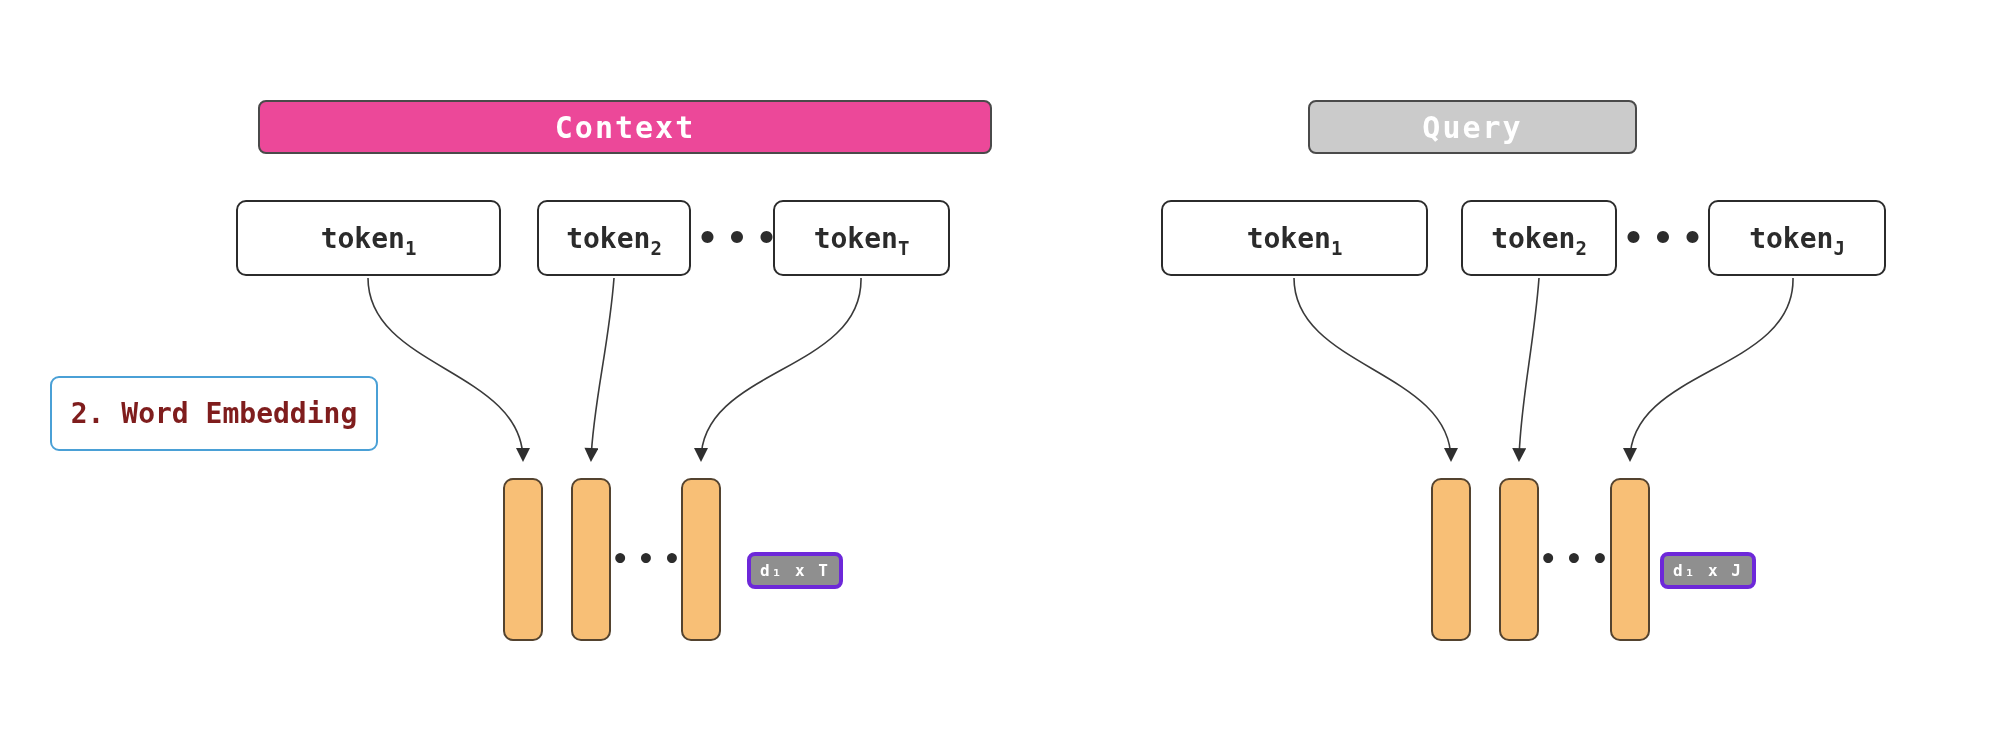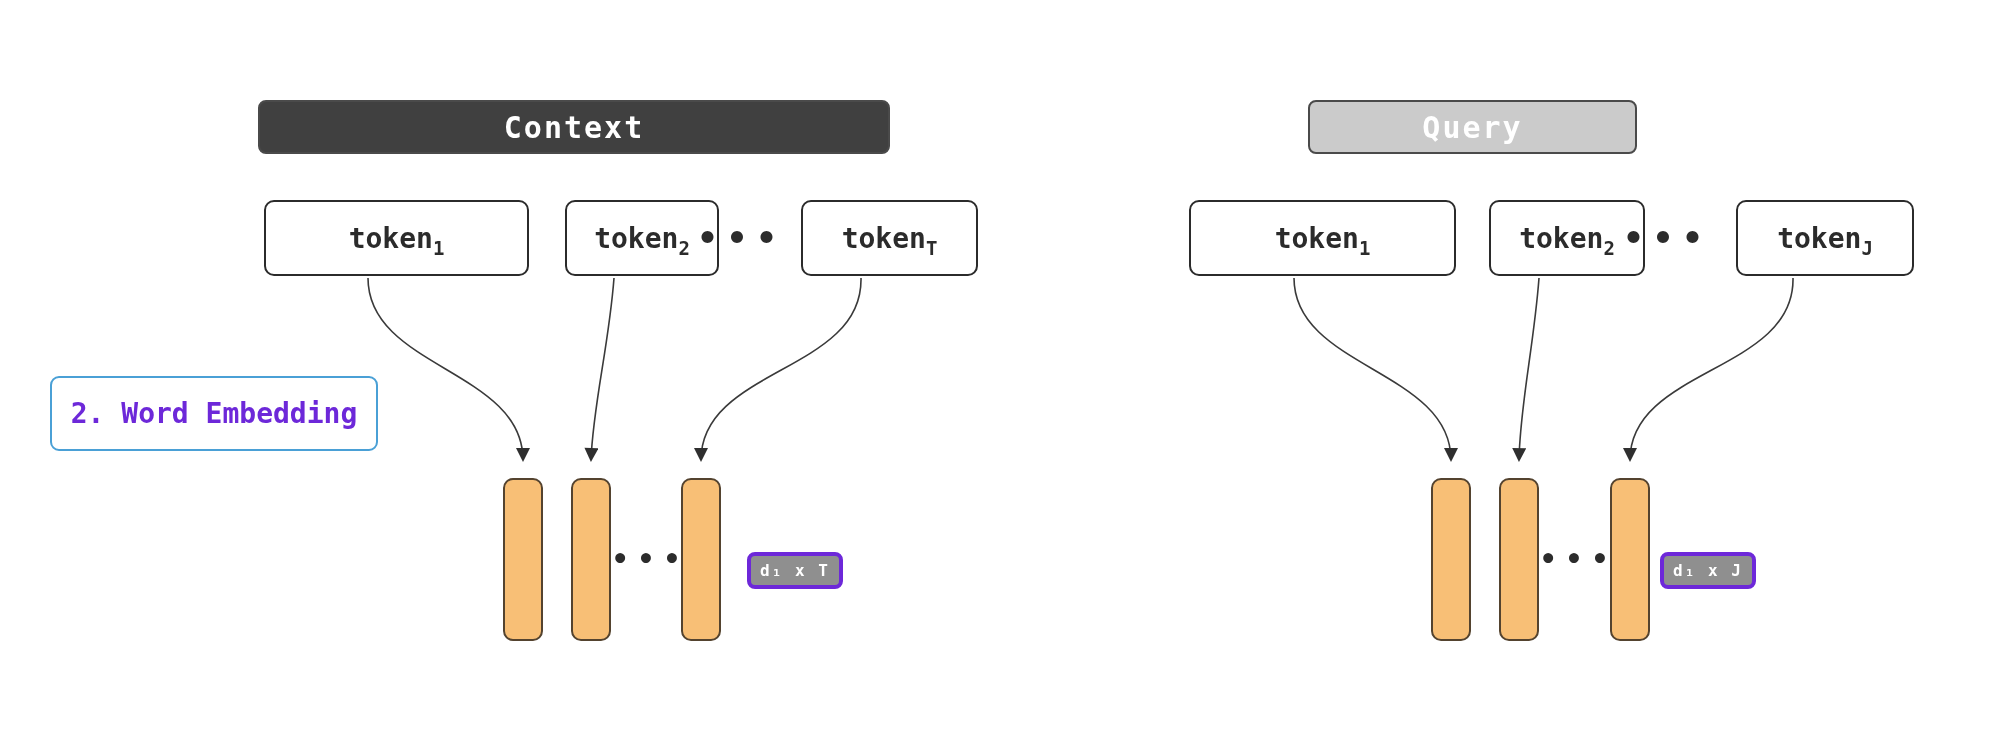--- a/index.html
+++ b/index.html
@@ -24,37 +24,36 @@
     border-radius: 8px;
     box-sizing: border-box;
     display: flex;
     align-items: center;
     justify-content: center;
     color: #ffffff;
     font-weight: bold;
     font-size: 30px;
     letter-spacing: 2px;
   }
-  .hdr-context { left: 258px; width: 632px; background: #404040; }
+  .hdr-context { left: 258px; width: 734px; background: #ec4899; }
   .hdr-query   { left: 1308px; width: 329px; background: #cbcbcb; }
   .tok {
     position: absolute;
     top: 200px;
     height: 76px;
     background: #ffffff;
     border: 2px solid #2b2b2b;
     border-radius: 10px;
     box-sizing: border-box;
     display: flex;
     align-items: center;
     justify-content: center;
     font-weight: bold;
     font-size: 28px;
     color: #2b2b2b;
-    margin-left: 28px;
   }
   .tok sub { font-size: 19px; line-height: 0; }
   .dots {
     position: absolute;
     display: flex;
     align-items: center;
     justify-content: center;
     color: #2c2c2c;
     font-weight: bold;
     letter-spacing: 9px;
@@ -96,21 +95,21 @@
     top: 376px;
     width: 328px;
     height: 75px;
     background: #ffffff;
     border: 2px solid #4aa0d6;
     border-radius: 9px;
     box-sizing: border-box;
     display: flex;
     align-items: center;
     justify-content: center;
-    color: #6d28d9;
+    color: #7f1d1d;
     font-weight: bold;
     font-size: 28px;
   }
 </style>
 </head>
 <body>
 
 <div class="canvas">
 
   <svg class="arrow-layer" viewBox="0 0 2000 745" xmlns="http://www.w3.org/2000/svg">

